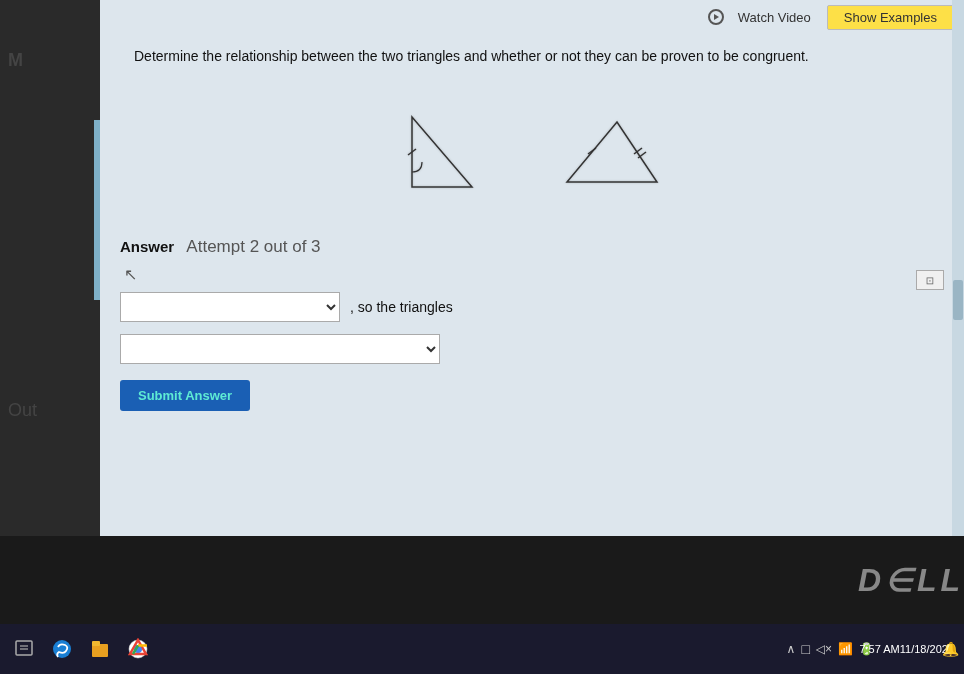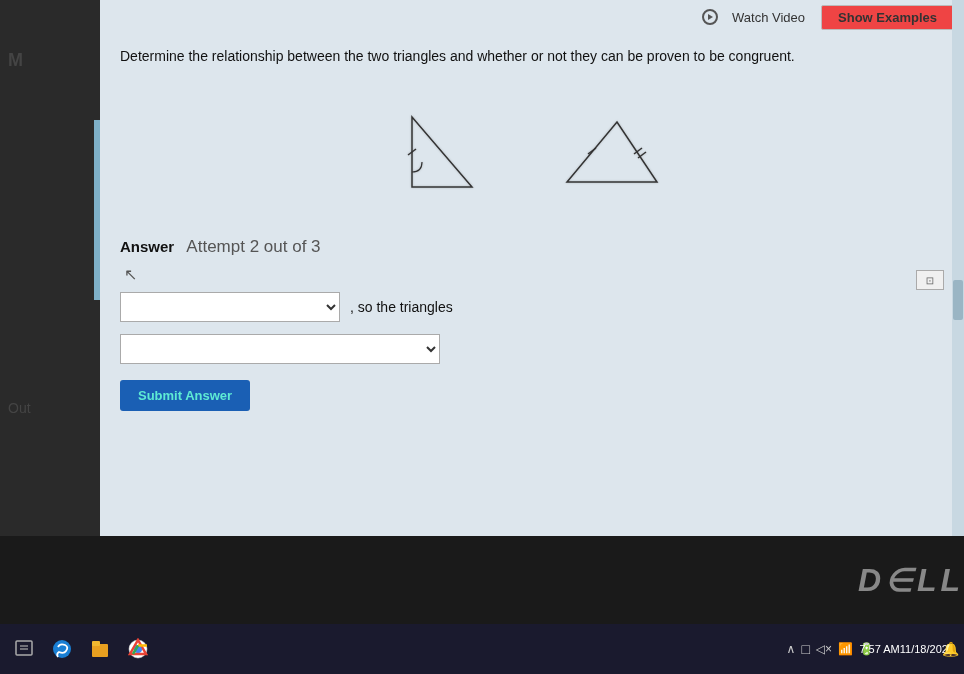--- a/index.html
+++ b/index.html
@@ -37,27 +37,26 @@
     .watch-video-icon::after {
       content: '';
       border-left: 5px solid #555;
       border-top: 3px solid transparent;
       border-bottom: 3px solid transparent;
       margin-left: 1px;
     }
 
     .show-examples-btn {
       padding: 4px 16px;
-      background: #ef4444;
+      background: #fde047;
       border: 1px solid #bbb;
       cursor: pointer;
       font-size: 13px;
       color: #333;
       border-radius: 2px;
-      font-weight: bold;
     }
 
     
     .content-area {
       position: absolute;
       top: 0;
       left: 100px;
       right: 0;
       bottom: 120px;
       background: #dde6ed;
@@ -68,20 +67,21 @@
       justify-content: flex-end;
       align-items: center;
       padding: 4px 10px;
       height: 34px;
       gap: 0;
     }
 
     
     .question-section {
       padding: 12px 20px 0 20px;
+      margin-left: 14px;
     }
 
     .question-text {
       font-size: 14px;
       color: #111;
       line-height: 1.5;
     }
 
     
     .diagram-area {
@@ -265,21 +265,21 @@
       left: 8px;
       font-size: 18px;
       font-weight: bold;
       color: #444;
     }
 
     .nav-out {
       position: absolute;
       top: 400px;
       left: 8px;
-      font-size: 14px;
+      font-size: 18px;
       color: #444;
     }
 
     .icon-box {
       position: absolute;
       top: 270px;
       right: 20px;
       width: 28px;
       height: 20px;
       border: 1px solid #aaa;

